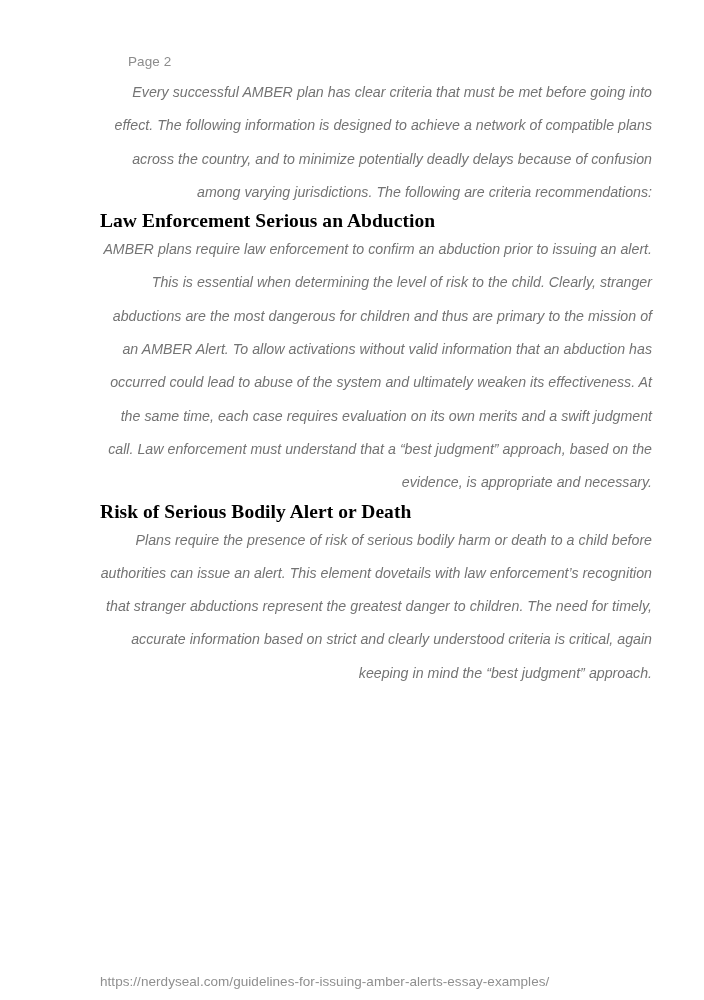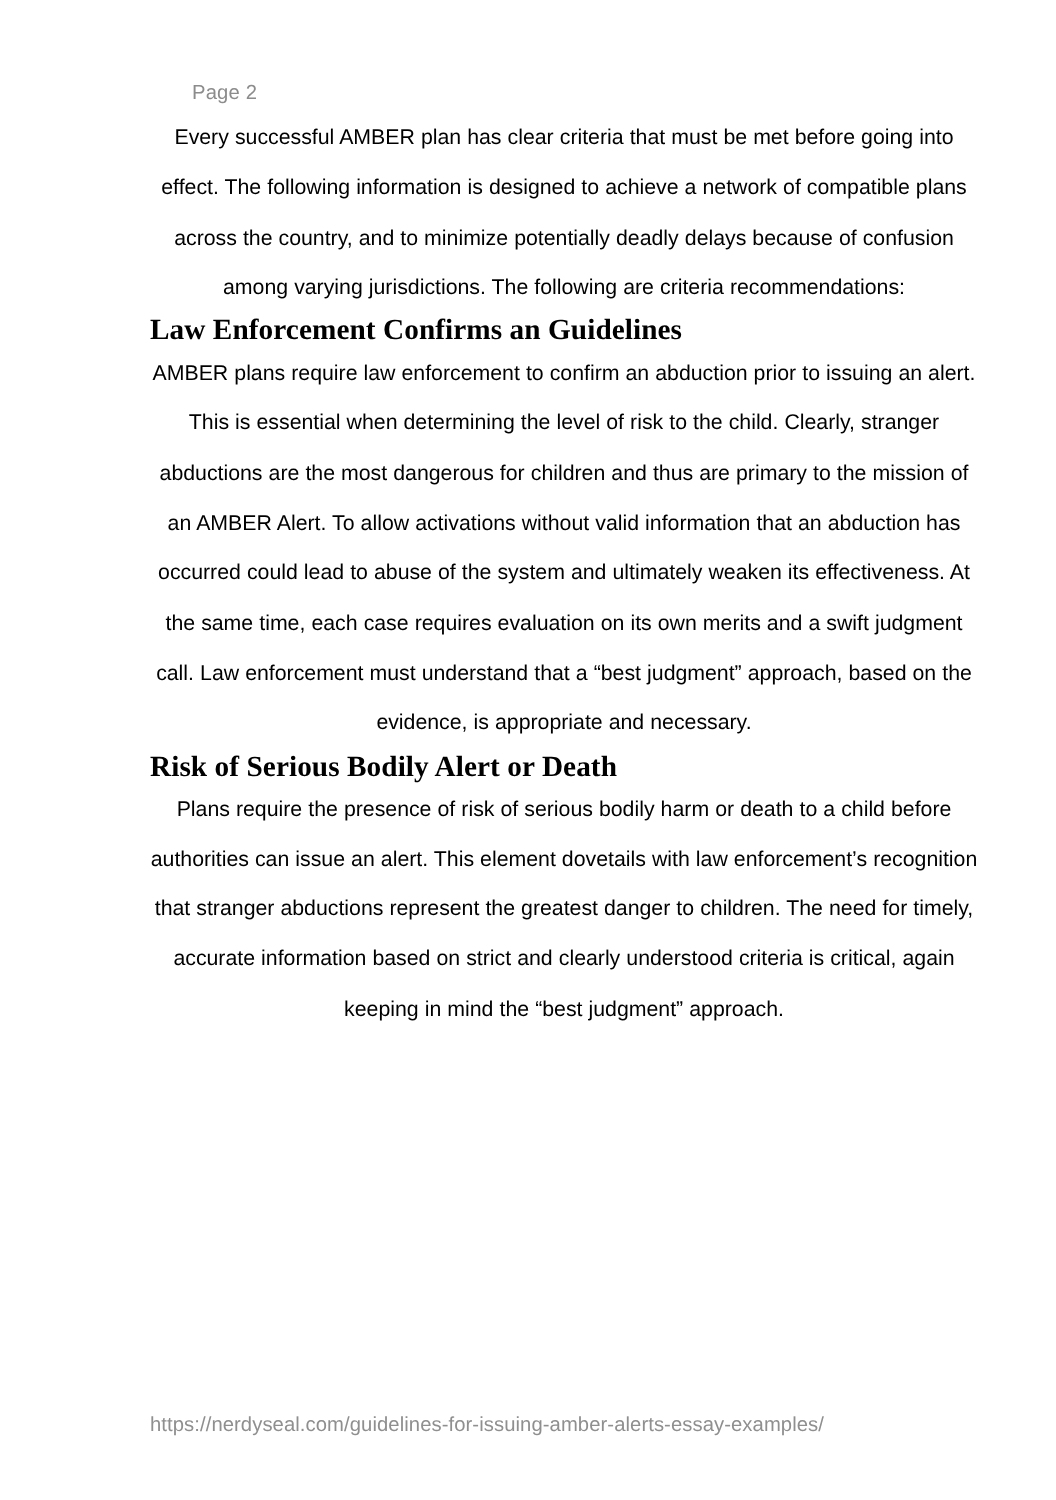--- a/index.html
+++ b/index.html
@@ -53,25 +53,26 @@
   
   .content {
     position: absolute;
     top: 76px;
     left: 100px;
     width: 552px;
   }
 
   p.para {
     margin: 0;
-    color: #000000;
+    color: #737373;
     font-size: 14.2px;
     line-height: 33.3px;
-    text-align: center;
+    text-align: right;
     word-spacing: 0.1px;
+    font-style: italic;
   }
 
   h2.section-heading {
     margin: 0;
     font-family: "Liberation Serif", "DejaVu Serif", serif;
     font-weight: bold;
     font-size: 19.5px;
     line-height: 24px;
     color: #000000;
     letter-spacing: 0.05px;
@@ -79,21 +80,21 @@
 
   
   .block + .block { margin-top: 0; }
   .gap-before-heading { margin-top: 27px; }
   .gap-after-heading  { margin-top: 9px; }
 
   
   .doc-footer {
     position: absolute;
     left: 100px;
-    top: 940px;
+    top: 972px;
     width: 560px;
     color: #8f8f8f;
     font-size: 13.5px;
     line-height: 20px;
     white-space: nowrap;
     letter-spacing: 0.05px;
   }
 </style>
 </head>
 <body>
@@ -101,21 +102,21 @@
 <div class="page">
 
   <div class="doc-header">
     <span class="page-num">Page 2</span>
   </div>
 
   <div class="content">
 
     <p class="para block">Every successful AMBER plan has clear criteria that must be met before going into effect. The following information is designed to achieve a network of compatible plans across the country, and to minimize potentially deadly delays because of confusion among varying jurisdictions. The following are criteria recommendations:</p>
 
-    <h2 class="section-heading block gap-before-heading">Law Enforcement Confirms an Guidelines</h2>
+    <h2 class="section-heading block gap-before-heading">Law Enforcement Serious an Abduction</h2>
 
     <p class="para block gap-after-heading">AMBER plans require law enforcement to confirm an abduction prior to issuing an alert. This is essential when determining the level of risk to the child. Clearly, stranger abductions are the most dangerous for children and thus are primary to the mission of an AMBER Alert. To allow activations without valid information that an abduction has occurred could lead to abuse of the system and ultimately weaken its effectiveness. At the same time, each case requires evaluation on its own merits and a swift judgment call. Law enforcement must understand that a “best judgment” approach, based on the evidence, is appropriate and necessary.</p>
 
     <h2 class="section-heading block gap-before-heading">Risk of Serious Bodily Alert or Death</h2>
 
     <p class="para block gap-after-heading">Plans require the presence of risk of serious bodily harm or death to a child before authorities can issue an alert. This element dovetails with law enforcement’s recognition that stranger abductions represent the greatest danger to children. The need for timely, accurate information based on strict and clearly understood criteria is critical, again keeping in mind the “best judgment” approach.</p>
 
   </div>
 
   <div class="doc-footer">https://nerdyseal.com/guidelines-for-issuing-amber-alerts-essay-examples/</div>

